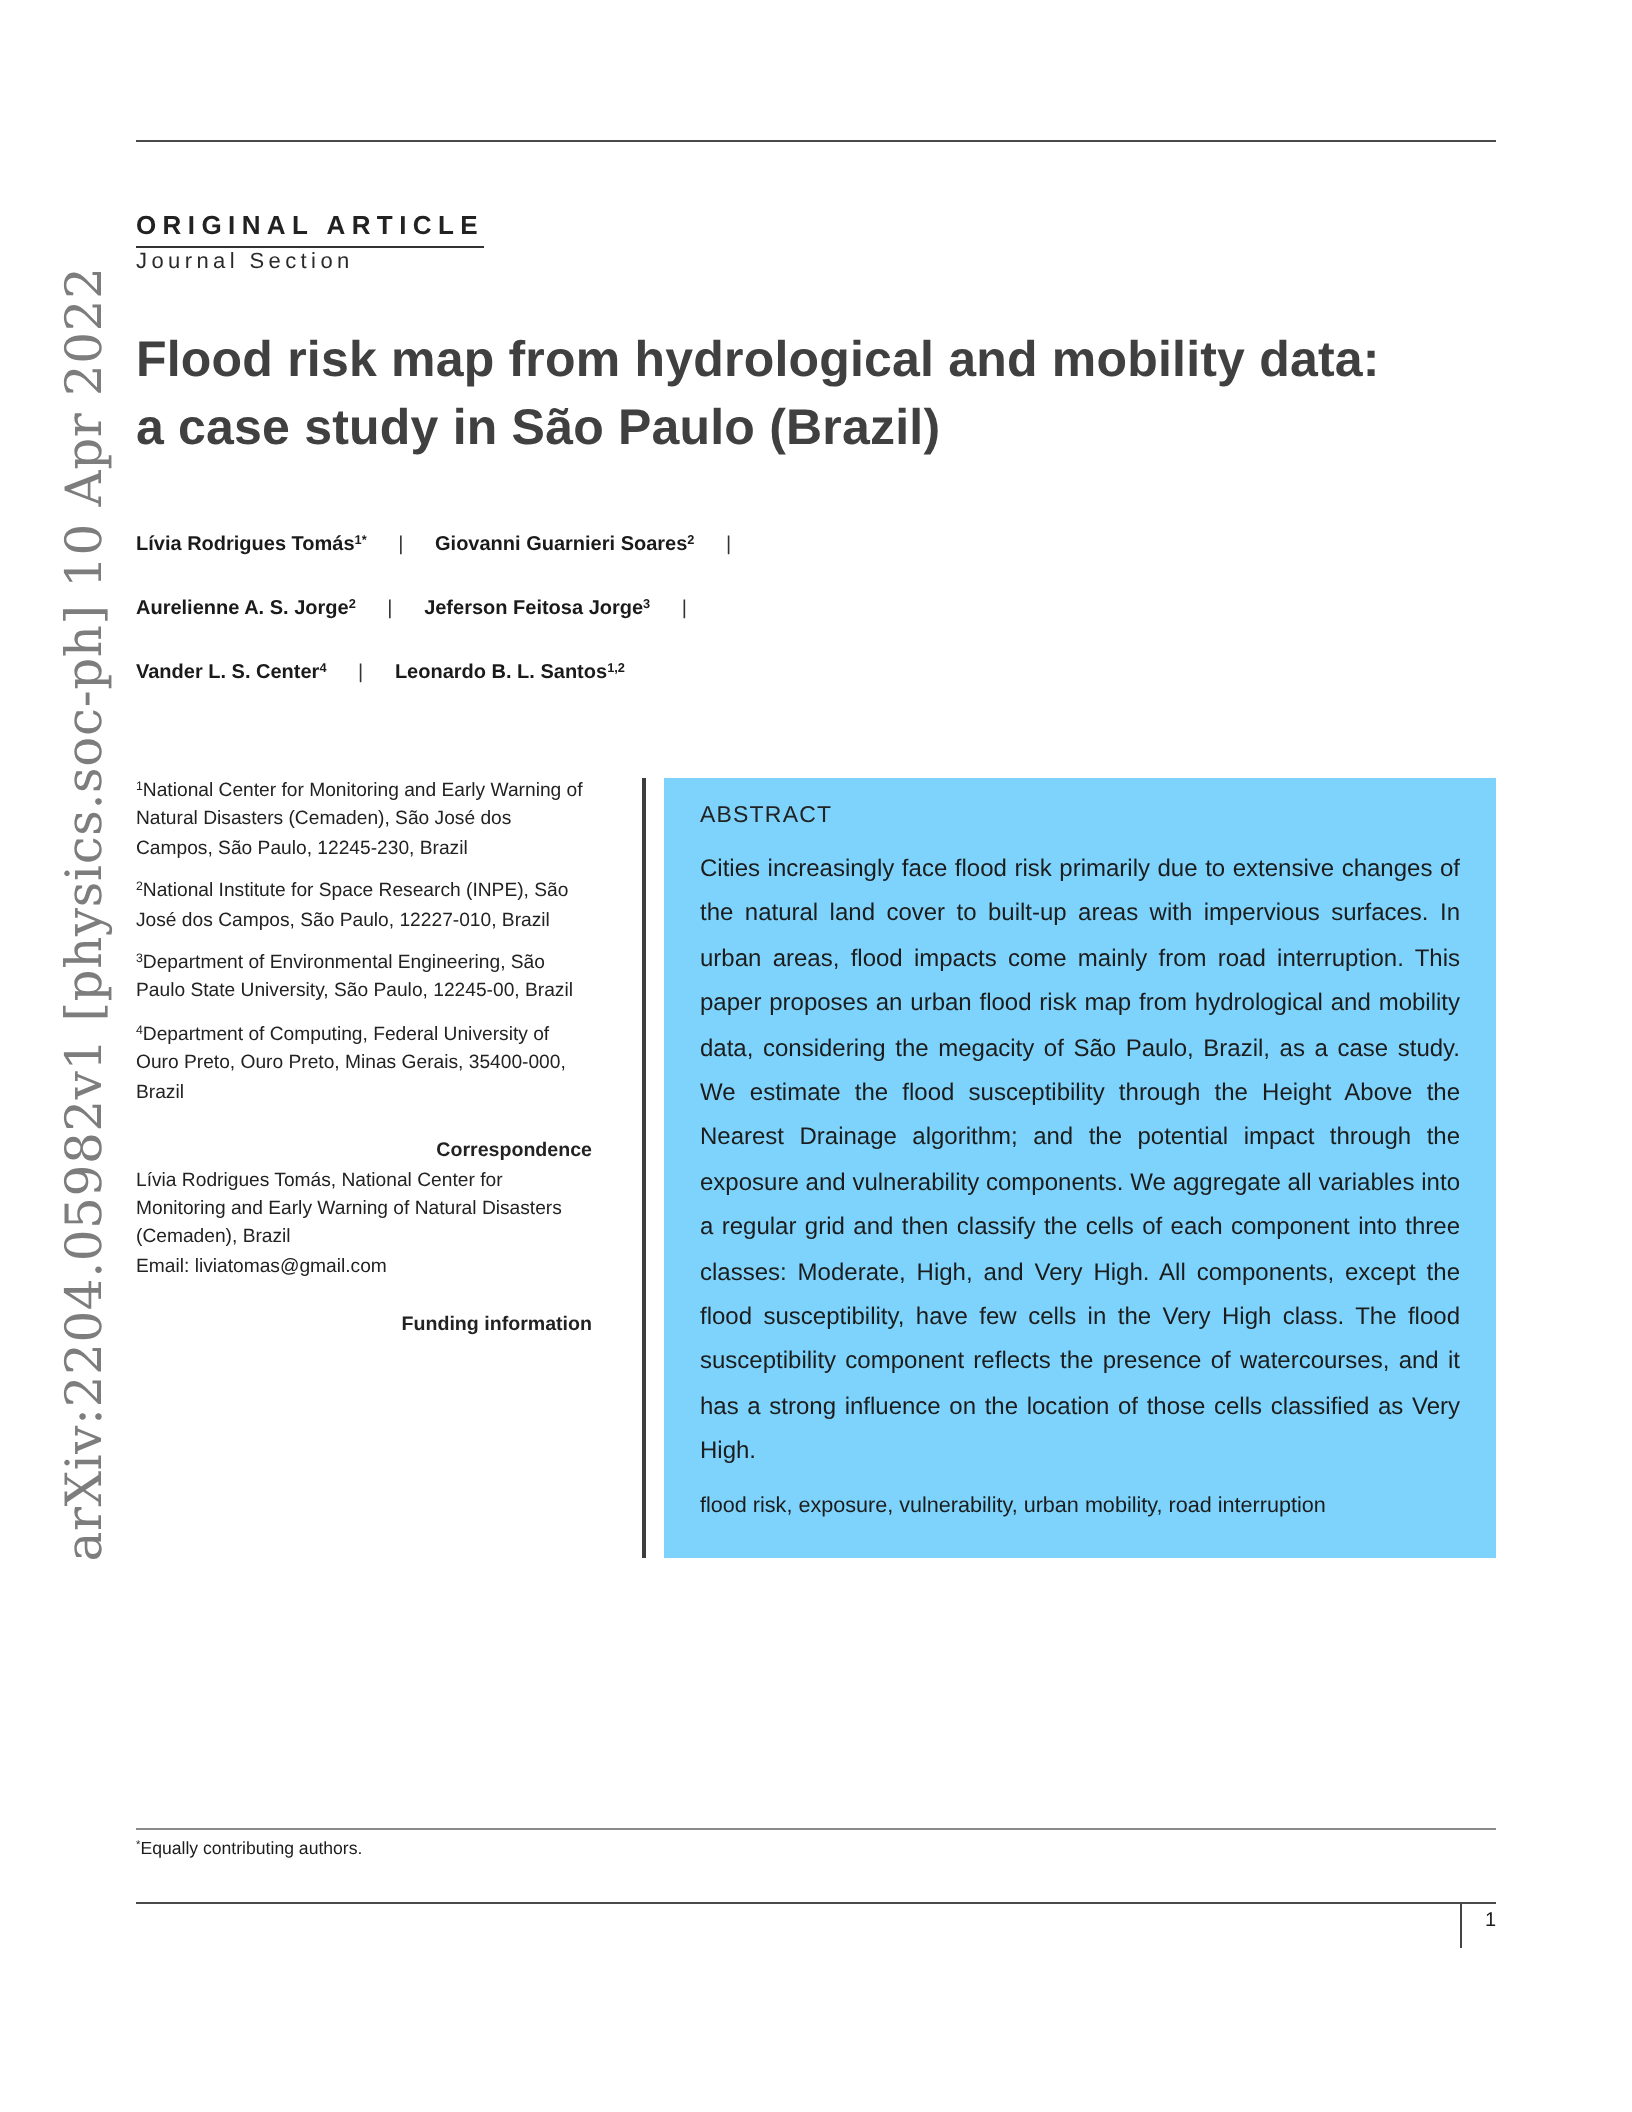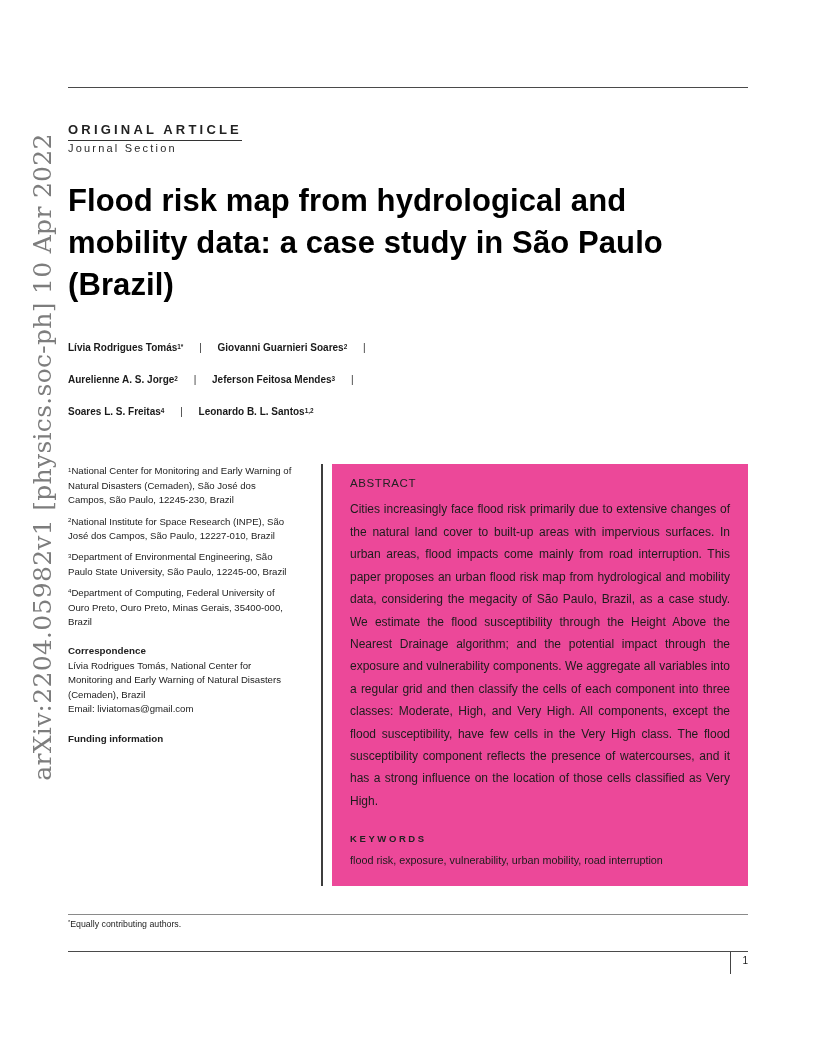--- a/index.html
+++ b/index.html
@@ -19,21 +19,21 @@
     left: 42px; top: 457px;
     transform: translate(-50%, -50%) rotate(-90deg);
     transform-origin: center;
     white-space: nowrap;
     font-family: "DejaVu Serif", "Liberation Serif", serif;
     font-size: 25px;
     color: #7d7d7d;
     letter-spacing: 0.3px;
   }
 
-  .content { position: absolute; left: 68px; top: 17px; width: 680px; }
+  .content { position: absolute; left: 68px; top: 0; width: 680px; }
 
   .top-rule { margin-top: 70px; border-top: 1.6px solid #4a4a4a; height: 0; }
 
   .article-type {
     display: inline-block;
     margin-top: 34px;
     font-size: 13px; font-weight: bold;
     letter-spacing: 3.2px;
     color: #222;
     border-bottom: 1.6px solid #333;
@@ -41,43 +41,43 @@
   }
   .journal-section {
     margin-top: 1px;
     font-size: 11px; font-weight: normal;
     letter-spacing: 2.2px;
     color: #2a2a2a;
   }
 
   .title {
     margin: 26px 0 0 0;
-    font-size: 31px; line-height: 1.36;
-    font-weight: bold; color: #000000;
+    font-size: 25px; line-height: 1.36;
+    font-weight: bold; color: #404040;
     width: 640px;
     letter-spacing: 0.1px;
   }
 
   .authors { margin-top: 26px; font-size: 10px; font-weight: bold; color: #1a1a1a; }
   .author-line { line-height: 31px; }
   .author-sep { font-weight: 400; color: #333; margin: 0 13px; }
   sup { font-size: 64%; vertical-align: baseline; position: relative; top: -0.45em; }
 
   .columns { display: flex; margin-top: 36px; align-items: flex-start; }
   .left-col { width: 228px; flex: none; font-size: 9.6px; line-height: 1.5; color: #222; }
   .left-col p { margin: 0 0 7px 0; }
-  .left-col .heading { font-weight: bold; margin: 15px 0 0 0; font-size: 9.8px; }
+  .left-col .heading { font-weight: bold; margin: 15px 0 0 0; font-size: 9.8px; text-align: right; }
   .left-col .block { margin: 0; }
   .funding-gap { margin-top: 15px !important; }
 
   .right-col { margin-left: 25px; flex: none; width: 427px; display: flex; }
   .abstract-bar { width: 2px; background: #3d3d3d; flex: none; align-self: stretch; }
   .abstract-box {
     margin-left: 9px;
-    background: #ec4899;
+    background: #7dd3fc;
     padding: 13px 18px 16px 18px;
     width: 380px;
   }
   .abstract-heading { font-size: 11.5px; letter-spacing: 0.6px; color: #222; }
   .abstract-body {
     margin-top: 9px;
     font-size: 12px; line-height: 22.4px;
     text-align: justify;
     color: #1c1c1c;
   }
@@ -120,25 +120,25 @@
     <div class="authors">
       <div class="author-line">
         <span><span>Lívia Rodrigues Tomás</span><sup>1*</sup></span>
         <span class="author-sep">|</span>
         <span><span>Giovanni Guarnieri Soares</span><sup>2</sup></span>
         <span class="author-sep">|</span>
       </div>
       <div class="author-line">
         <span><span>Aurelienne A. S. Jorge</span><sup>2</sup></span>
         <span class="author-sep">|</span>
-        <span><span>Jeferson Feitosa Mendes</span><sup>3</sup></span>
+        <span><span>Jeferson Feitosa Jorge</span><sup>3</sup></span>
         <span class="author-sep">|</span>
       </div>
       <div class="author-line">
-        <span><span>Soares L. S. Freitas</span><sup>4</sup></span>
+        <span><span>Vander L. S. Center</span><sup>4</sup></span>
         <span class="author-sep">|</span>
         <span><span>Leonardo B. L. Santos</span><sup>1,2</sup></span>
       </div>
     </div>
 
     <div class="columns">
 
       <div class="left-col">
         <p><sup>1</sup><span>National Center for Monitoring and Early Warning of Natural Disasters (Cemaden), São José dos Campos, São Paulo, 12245-230, Brazil</span></p>
         <p><sup>2</sup><span>National Institute for Space Research (INPE), São José dos Campos, São Paulo, 12227-010, Brazil</span></p>
@@ -150,21 +150,20 @@
         <span>Email: liviatomas@gmail.com</span></p>
 
         <p class="heading funding-gap">Funding information</p>
       </div>
 
       <div class="right-col">
         <div class="abstract-bar"></div>
         <div class="abstract-box">
           <div class="abstract-heading">ABSTRACT</div>
           <div class="abstract-body">Cities increasingly face flood risk primarily due to extensive changes of the natural land cover to built-up areas with impervious surfaces. In urban areas, flood impacts come mainly from road interruption. This paper proposes an urban flood risk map from hydrological and mobility data, considering the megacity of São Paulo, Brazil, as a case study. We estimate the flood susceptibility through the Height Above the Nearest Drainage algorithm; and the potential impact through the exposure and vulnerability components. We aggregate all variables into a regular grid and then classify the cells of each component into three classes: Moderate, High, and Very High. All components, except the flood susceptibility, have few cells in the Very High class. The flood susceptibility component reflects the presence of watercourses, and it has a strong influence on the location of those cells classified as Very High.</div>
-          <div class="keywords-heading">KEYWORDS</div>
           <div class="keywords-body">flood risk, exposure, vulnerability, urban mobility, road interruption</div>
         </div>
       </div>
 
     </div>
   </div>
 
   <div class="footnote-rule"></div>
   <div class="footnote"><sup>*</sup><span>Equally contributing authors.</span></div>
   <div class="bottom-rule"></div>

